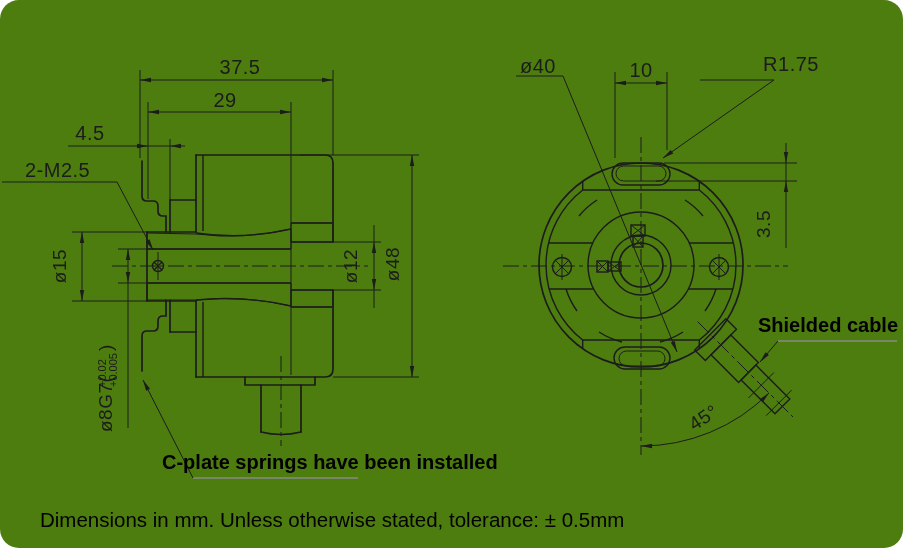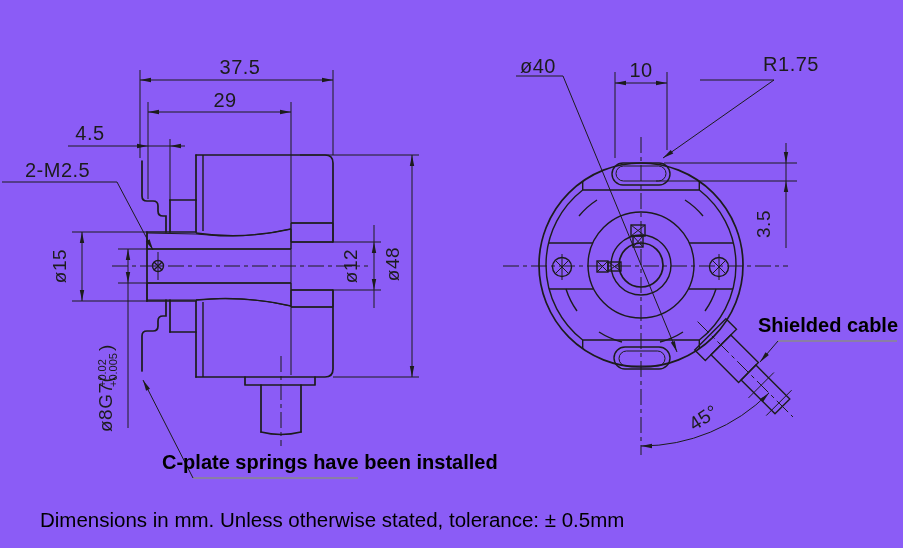--- a/index.html
+++ b/index.html
@@ -1,17 +1,17 @@
 <!DOCTYPE html>
 <html><head>
 <meta charset="utf-8">
 <style>
   html,body{margin:0;padding:0;background:#fff;}
-  .stage{position:relative;width:903px;height:548px;background:#8b5cf6;overflow:hidden;
-         font-family:"Liberation Sans", sans-serif;}
+  .stage{position:relative;width:903px;height:548px;background:#4d7c0f;overflow:hidden;
+         font-family:"Liberation Sans", sans-serif;border-radius:19px;}
   svg text{fill:#1c1c1c;font-family:"Liberation Sans", sans-serif;}
   .dim{font-size:20px;letter-spacing:0.5px;}
   .dimsm{font-size:19px;letter-spacing:0.5px;}
   .tol{font-size:11px;letter-spacing:0;}
   .note{font-size:20px;font-weight:700;fill:#000;}
   .footer{font-size:20.5px;fill:#000;}
   .s  {stroke:#1c1c1c;stroke-width:1.7;fill:none;stroke-linecap:round;}
   .sf {stroke:#1c1c1c;stroke-width:1.4;fill:none;}
   .thin{stroke:#1c1c1c;stroke-width:1;fill:none;}
   .cl {stroke:#1c1c1c;stroke-width:1;fill:none;stroke-dasharray:16 4 4 4;}

